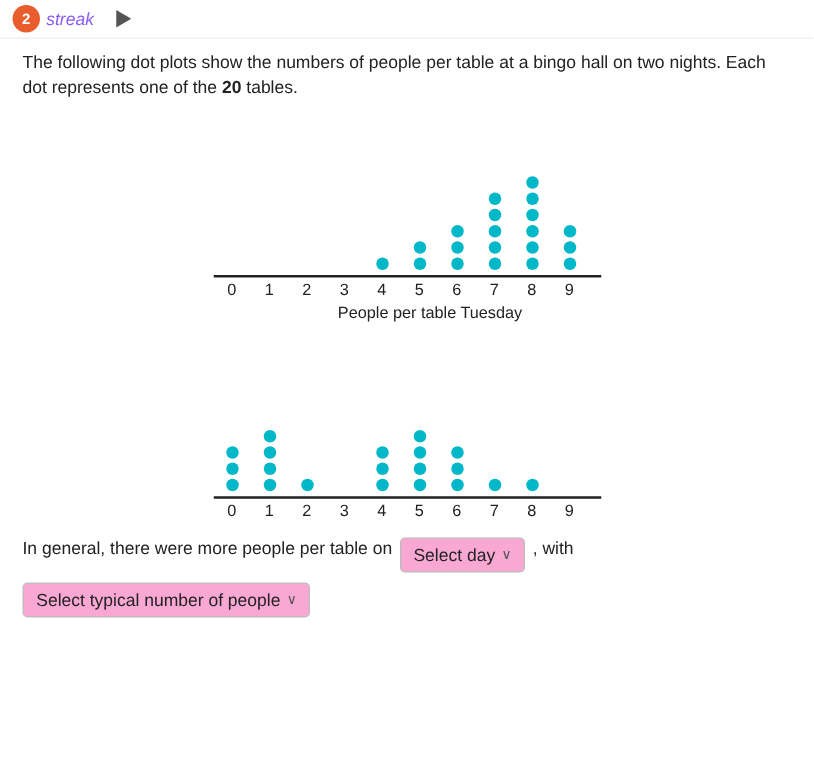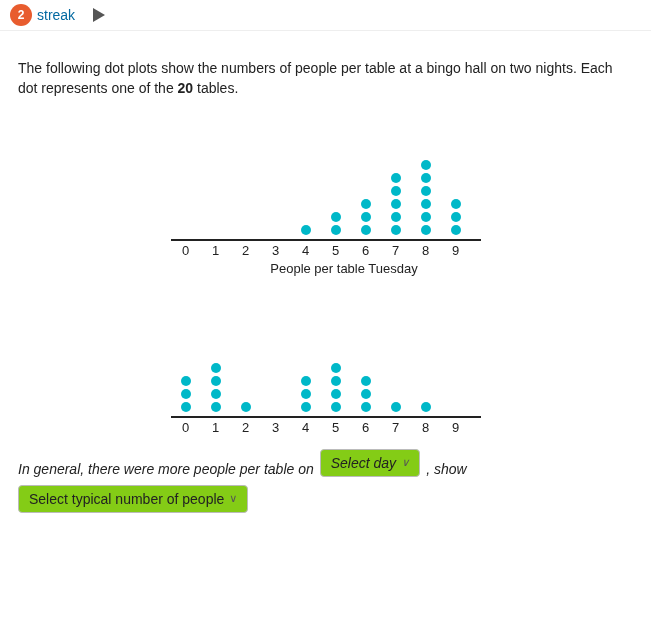--- a/index.html
+++ b/index.html
@@ -26,39 +26,39 @@
       display: inline-flex;
       align-items: center;
       justify-content: center;
       color: white;
       font-size: 12px;
       font-weight: bold;
       margin-right: 5px;
     }
     .streak-text {
       font-size: 14px;
-      color: #0369a1;
+      color: #8b5cf6;
       margin-right: 10px;
+      font-style: italic;
     }
     .play-btn {
       width: 0; height: 0;
       border-top: 7px solid transparent;
       border-bottom: 7px solid transparent;
       border-left: 12px solid #555;
       margin-left: 8px;
     }
     .content {
       padding: 8px 18px 10px 18px;
     }
     .intro-text {
       font-size: 14px;
       color: #222;
       line-height: 1.45;
       margin-bottom: 10px;
-      margin-top: 19px;
     }
     .intro-text strong {
       font-weight: bold;
     }
     .charts-container {
       display: flex;
       flex-direction: column;
       align-items: center;
       gap: 10px;
       margin-bottom: 14px;
@@ -118,35 +118,34 @@
       padding-left: 37px;
     }
     .compare-text {
       font-size: 15px;
       font-weight: bold;
       color: #222;
       margin-bottom: 12px;
     }
     .answer-row {
       display: flex;
-      align-items: flex-end;
+      align-items: flex-start;
       flex-wrap: wrap;
       font-size: 14px;
       color: #222;
       gap: 6px;
       margin-bottom: 8px;
-      font-style: italic;
     }
     .select-box {
       display: inline-flex;
       align-items: center;
       border: 1.5px solid #bbb;
       border-radius: 4px;
       padding: 5px 10px;
-      background: #84cc16;
+      background: #f9a8d4;
       font-size: 14px;
       cursor: pointer;
       gap: 5px;
     }
     .select-box .chevron {
       font-size: 11px;
       color: #555;
     }
     .second-row {
       display: flex;
@@ -295,21 +294,21 @@
 
   </div>
 
 
   <div class="answer-row">
     <span>In general, there were more people per table on</span>
     <div class="select-box">
       <span>Select day</span>
       <span class="chevron">∨</span>
     </div>
-    <span class="with-text">, show</span>
+    <span class="with-text">, with</span>
   </div>
 
   <div class="second-row">
     <div class="select-box">
       <span>Select typical number of people</span>
       <span class="chevron">∨</span>
     </div>
   </div>
 </div>
 

